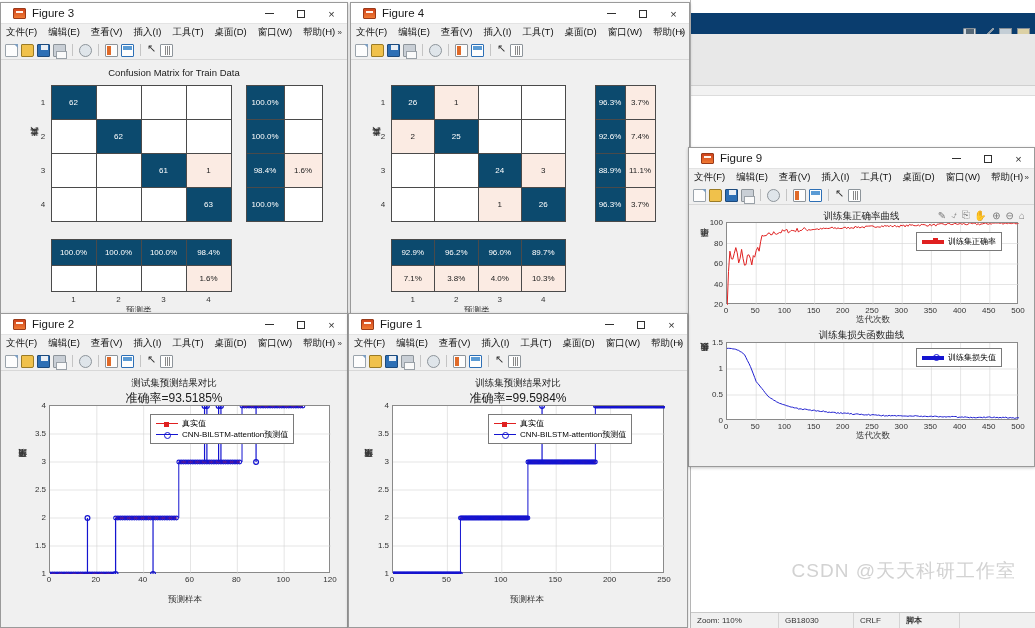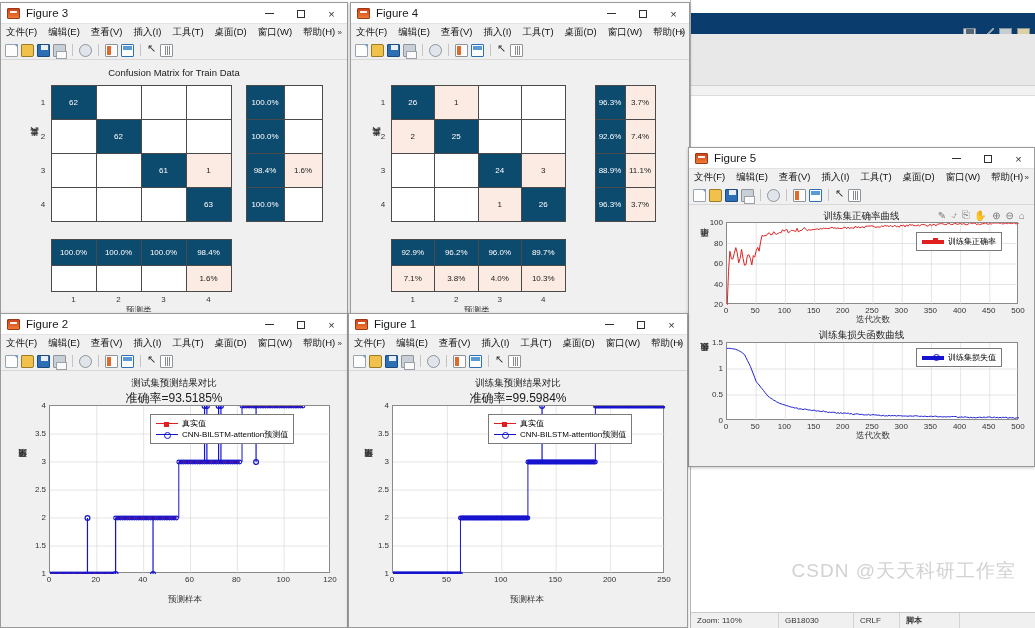--- a/index.html
+++ b/index.html
@@ -23,21 +23,21 @@
   .qat-paste { background:#e8d9a8; border:1px solid #8d949a; }
   #matlab-ribbon { position:absolute; left:0; top:34px; width:345px; height:52px; background:#e8e8e8; border-bottom:1px solid #cfcfcf; }
   #matlab-ribbon-strip { position:absolute; left:0; top:86px; width:345px; height:10px; background:#f2f2f2; border-bottom:1px solid #dcdcdc; }
   #matlab-body { position:absolute; left:0; top:96px; width:345px; height:516px; background:#ffffff; }
   #watermark { position:absolute; right:20px; bottom:28px; font-size:19px; color:#d2d2d2; letter-spacing:1px; white-space:nowrap; }
   #matlab-status { position:absolute; left:0; bottom:0; width:345px; height:16px; background:#f0f0f0; border-top:1px solid #c8c8c8; display:flex; align-items:center; font-size:8px; color:#333; }
   #matlab-status > div { padding:0 6px; border-right:1px solid #d4d4d4; height:100%; display:flex; align-items:center; overflow:hidden; white-space:nowrap; }
 
   
   .figwin { position:absolute; background:#f0f0f0; border:1px solid #9a9a9a; box-shadow:0 1px 3px rgba(0,0,0,.22); }
-  .fig-title { height:21px; background:#ffffff; border-bottom:1px solid #e3e3e3; display:flex; align-items:center; padding-left:6px; position:relative; }
+  .fig-title { height:21px; background:#ffffff; border-bottom:1px solid #e3e3e3; display:flex; align-items:center; padding-left:12px; position:relative; }
   .fig-icon { width:13px; height:11px; background:linear-gradient(#d0421b,#f07a33); border:1px solid #9a3a19; border-radius:1px; margin-right:6px; flex:none; position:relative; }
   .fig-icon::after { content:""; position:absolute; left:2px; top:2px; width:7px; height:2px; background:#fff4ec; }
   .fig-name { font-size:11.5px; color:#1a1a1a; }
   .win-btns { position:absolute; right:0; top:0; height:21px; display:flex; }
   .win-btn { width:31px; height:21px; display:flex; align-items:center; justify-content:center; font-size:11px; color:#303030; }
   .win-btn .bar { width:9px; height:1px; background:#303030; display:block; }
   .win-btn .sq { width:8px; height:8px; border:1px solid #303030; display:block; }
   .fig-menu { height:17px; background:#f0f0f0; display:flex; align-items:center; padding-left:5px; position:relative; }
   .fig-menu span.mi { font-size:9.5px; color:#111; margin-right:11px; white-space:nowrap; }
   .menu-chev { position:absolute; right:5px; top:4px; font-size:8px; color:#333; }
@@ -310,21 +310,21 @@
       </div>
 
     <div class="axis-lab-v" style="left:18px; top:82px;">真实类</div>
     <div class="axis-lab" style="left:112px; top:244px;">预测类</div>
   </div>
 </div>
 
 <div class="figwin" style="left:688px; top:147px; width:347px; height:320px;">
   <div class="fig-title">
     <span class="fig-icon"></span>
-    <span class="fig-name">Figure 5</span>
+    <span class="fig-name">Figure 9</span>
     <div class="win-btns">
       <div class="win-btn">
           <span class="bar"></span>
         </div>
       <div class="win-btn">
           <span class="sq"></span>
         </div>
       <div class="win-btn">×</div>
     </div>
   </div>

